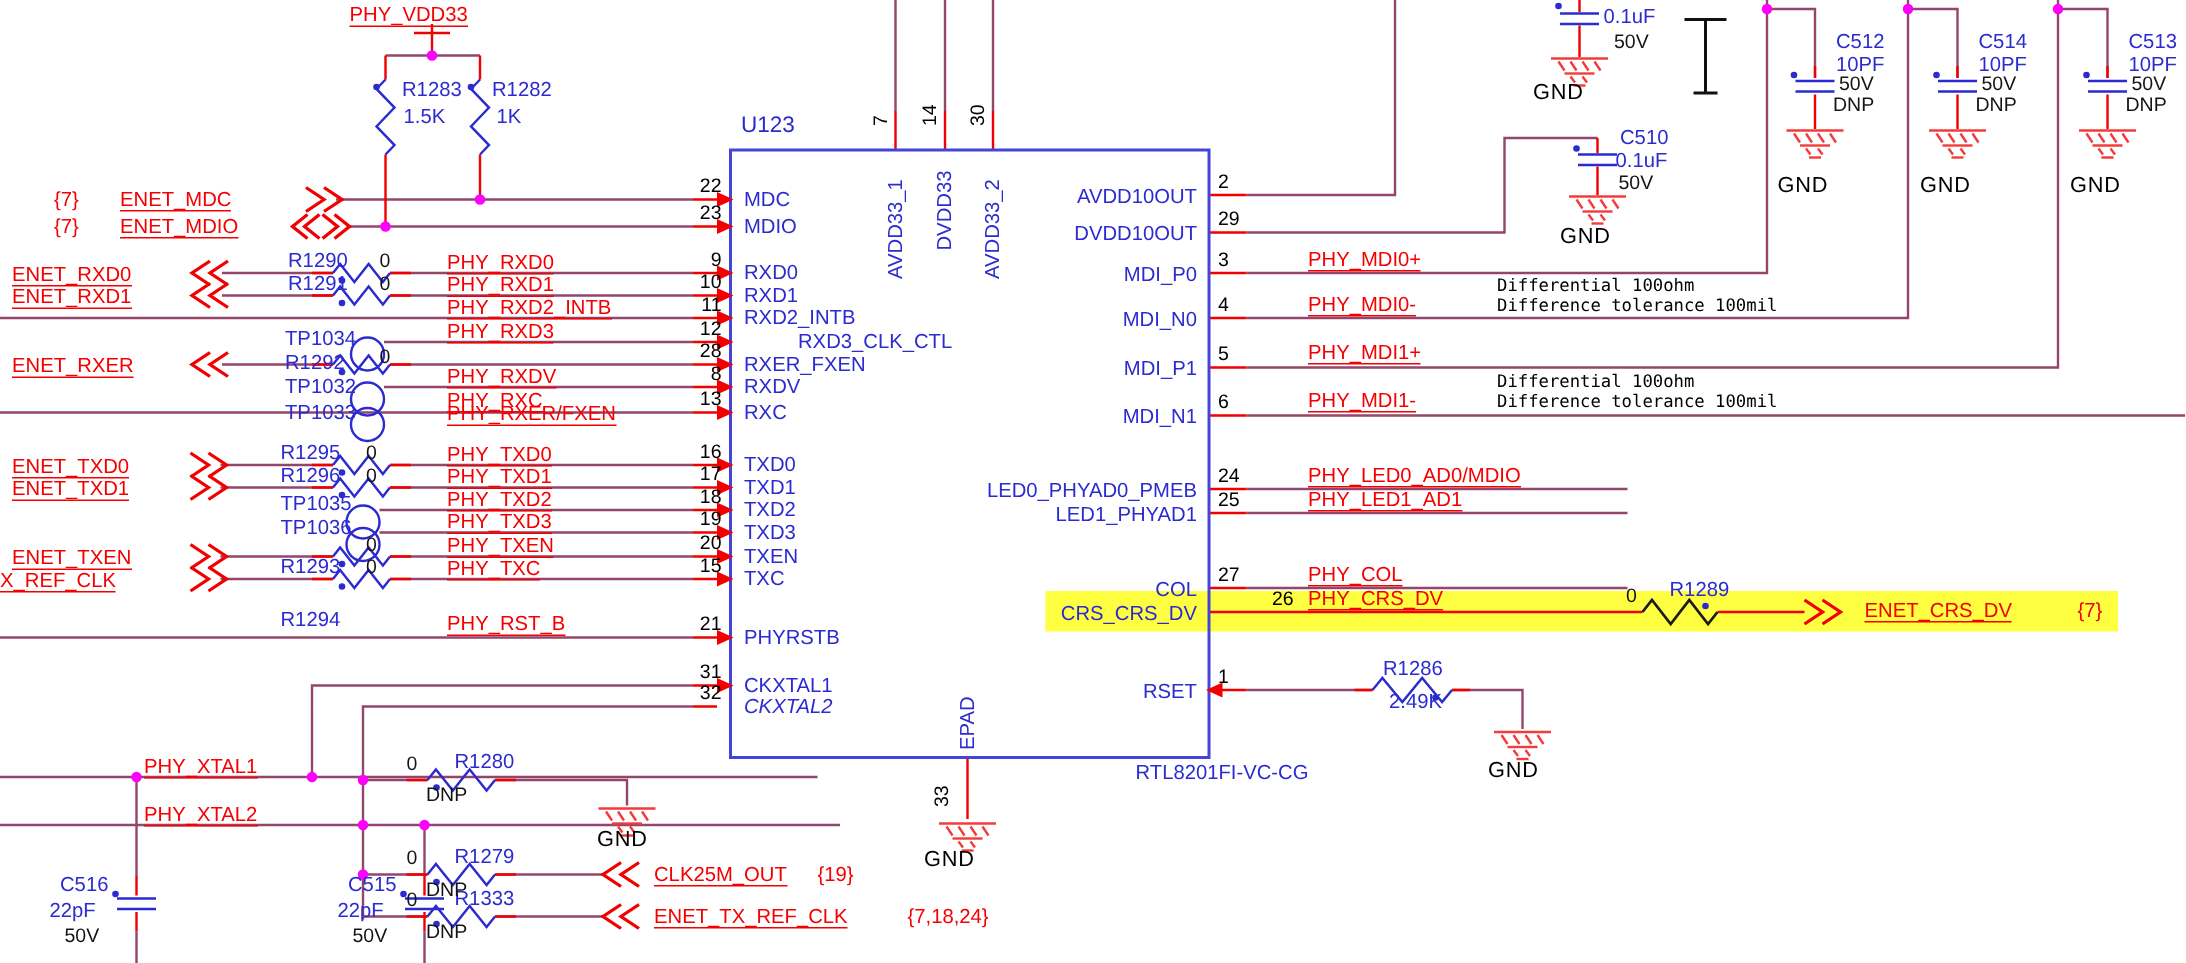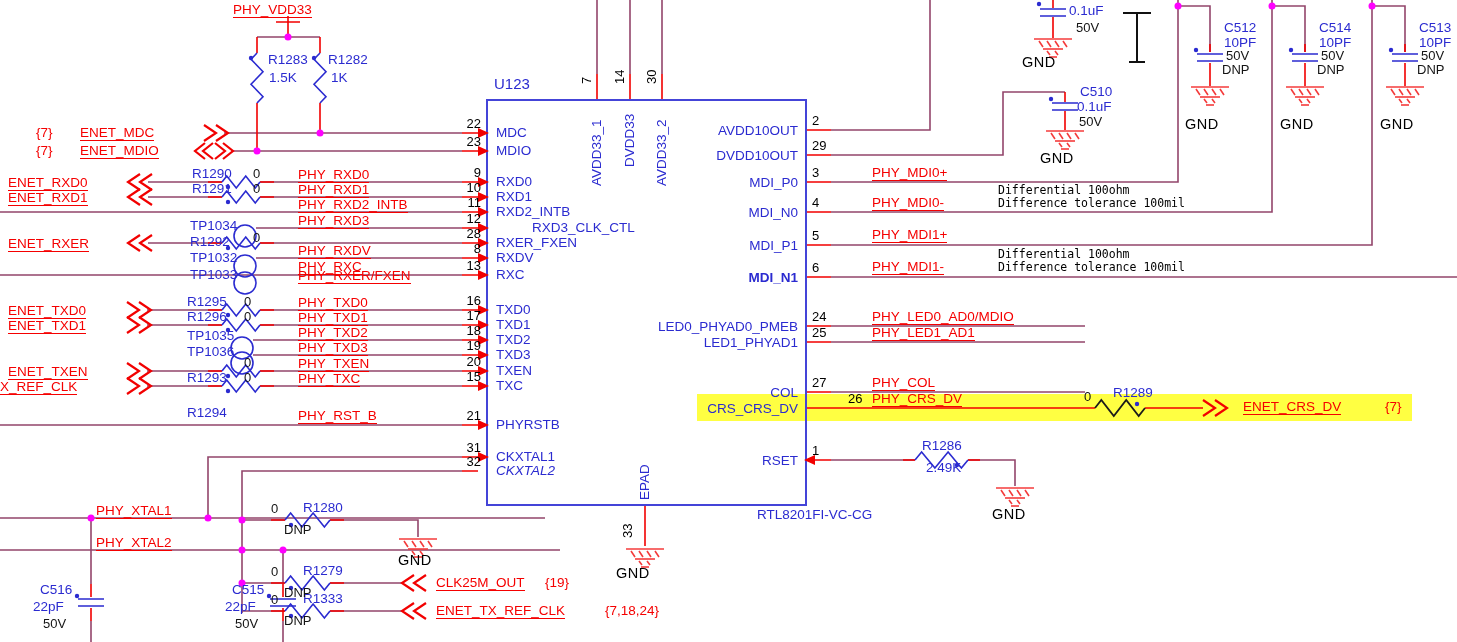--- a/index.html
+++ b/index.html
@@ -354,21 +354,21 @@
       <span class="t pin-name" style="right: 659px; top: 124px;">AVDD10OUT</span>
       <span class="t pin-num" style="left: 812px; top: 114px;">2</span>
       <span class="t pin-name" style="right: 659px; top: 149px;">DVDD10OUT</span>
       <span class="t pin-num" style="left: 812px; top: 139px;">29</span>
       <span class="t pin-name" style="right: 659px; top: 176px;">MDI_P0</span>
       <span class="t pin-num" style="left: 812px; top: 166px;">3</span>
       <span class="t pin-name" style="right: 659px; top: 206px;">MDI_N0</span>
       <span class="t pin-num" style="left: 812px; top: 196px;">4</span>
       <span class="t pin-name" style="right: 659px; top: 239px;">MDI_P1</span>
       <span class="t pin-num" style="left: 812px; top: 229px;">5</span>
-      <span class="t pin-name" style="right: 659px; top: 271px; font-weight: bold;">MDI_N1</span>
+      <span class="t pin-name" style="right: 659px; top: 271px;">MDI_N1</span>
       <span class="t pin-num" style="left: 812px; top: 261px;">6</span>
       <span class="t pin-name" style="right: 659px; top: 320px;">LED0_PHYAD0_PMEB</span>
       <span class="t pin-num" style="left: 812px; top: 310px;">24</span>
       <span class="t pin-name" style="right: 659px; top: 336px;">LED1_PHYAD1</span>
       <span class="t pin-num" style="left: 812px; top: 326px;">25</span>
       <span class="t pin-name" style="right: 659px; top: 386px;">COL</span>
       <span class="t pin-num" style="left: 812px; top: 376px;">27</span>
       <span class="t pin-name" style="right: 659px; top: 402px;">CRS_CRS_DV</span>
       <span class="t pin-num" style="left: 848px; top: 392px;">26</span>
       <span class="t pin-name" style="right: 659px; top: 454px;">RSET</span>

